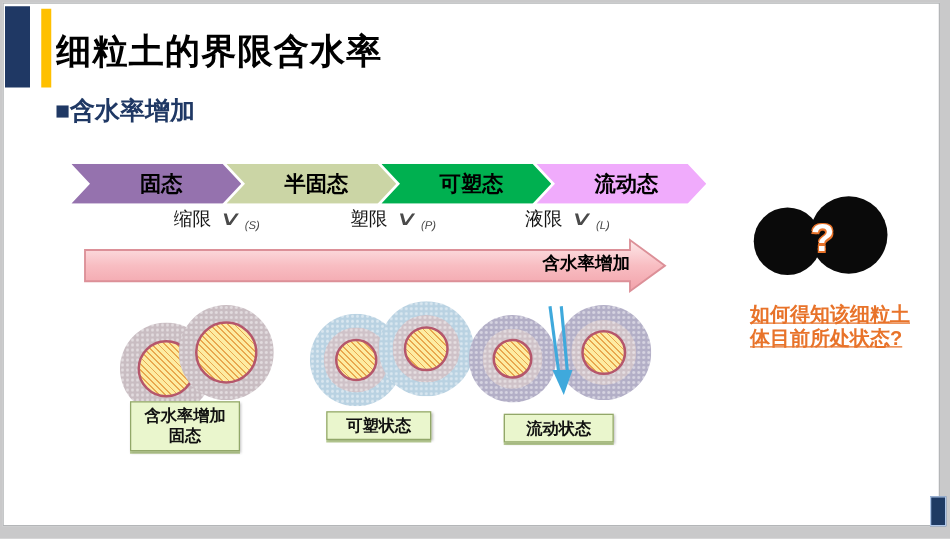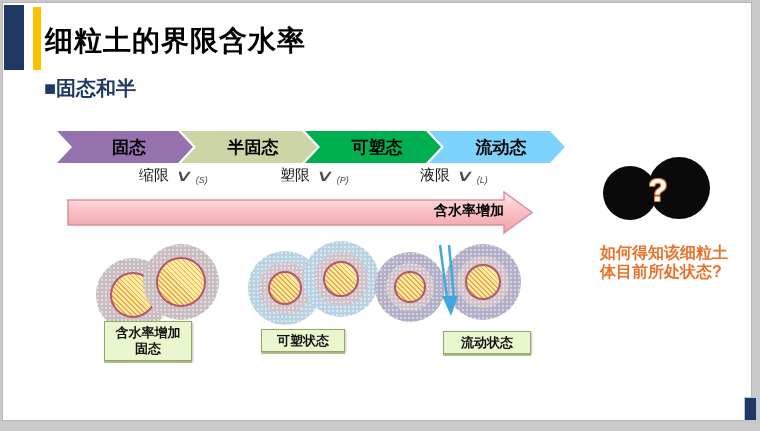--- a/index.html
+++ b/index.html
@@ -65,61 +65,61 @@
   .ring-mid{background-color:#cfc2c8;}
   .flow-arrow{position:absolute;left:434px;top:244px;z-index:3;}
   
   .state-label{
     position:absolute;background:#eaf6cd;border:1px solid #92a769;
     box-shadow:0 2px 0 rgba(125,160,62,.55),1px 1px 2px rgba(0,0,0,.25);
     font-size:13px;font-weight:bold;color:#111;text-align:center;z-index:4;
   }
   .state-label-0{left:104px;top:321px;width:86px;padding:3px 0;line-height:16px;}
   .state-label-1{left:261px;top:329px;width:82px;height:21px;line-height:21px;}
-  .state-label-2{left:403px;top:331px;width:86px;height:21px;line-height:21px;margin-left:40px;}
+  .state-label-2{left:403px;top:331px;width:86px;height:21px;line-height:21px;}
   
   .qcircle{position:absolute;border-radius:50%;background:#0a0a0a;}
   .qcircle-left{left:603px;top:166px;width:54px;height:54px;}
   .qcircle-right{left:648px;top:157px;width:62px;height:62px;}
   .qmark{
     position:absolute;left:640px;top:173px;width:36px;text-align:center;z-index:5;
     font-size:31px;font-weight:bold;color:#ffffff;
     text-shadow:-1px -1px 0 #e8732a,1px -1px 0 #e8732a,-1px 1px 0 #e8732a,1px 1px 0 #e8732a;
   }
   .question-text{
     position:absolute;left:600px;top:243px;width:142px;
-    font-size:16px;font-weight:bold;line-height:19px;color:#e8732a;
+    font-size:16px;font-weight:bold;line-height:19px;color:#e8732a;text-decoration:underline;
   }
   
   .corner-block{
     position:absolute;left:744px;top:397px;width:13px;height:24px;box-sizing:border-box;
     background:#1e3a63;border:1px solid #aec6e8;
   }
 </style>
 </head>
 <body>
 
 <div class="page">
   <div class="slide-bg"></div>
 
   <div class="title-block"></div>
   <div class="title-bar"></div>
   <div class="page-title">细粒土的界限含水率</div>
-  <div class="section-heading">■固态和半</div>
+  <div class="section-heading">■含水率增加</div>
 
   <div class="chev chev-0" style="background: rgb(149, 114, 174);">
     <span>固态</span>
   </div>
   <div class="chev chev-1" style="background: rgb(203, 213, 165);">
     <span>半固态</span>
   </div>
   <div class="chev chev-2" style="background: rgb(0, 176, 80);">
     <span>可塑态</span>
   </div>
-  <div class="chev chev-3" style="background: #7dd3fc; font-family: Liberation Mono, monospace;">
+  <div class="chev chev-3" style="background: #f0abfc; font-family: Liberation Mono, monospace;">
     <span>流动态</span>
   </div>
 
   <div class="limit limit-0">
     <span class="limit-name">缩限</span>
     <span class="limit-sym">∨</span>
     <span class="limit-sub">(S)</span>
   </div>
   <div class="limit limit-1">
     <span class="limit-name">塑限</span>

